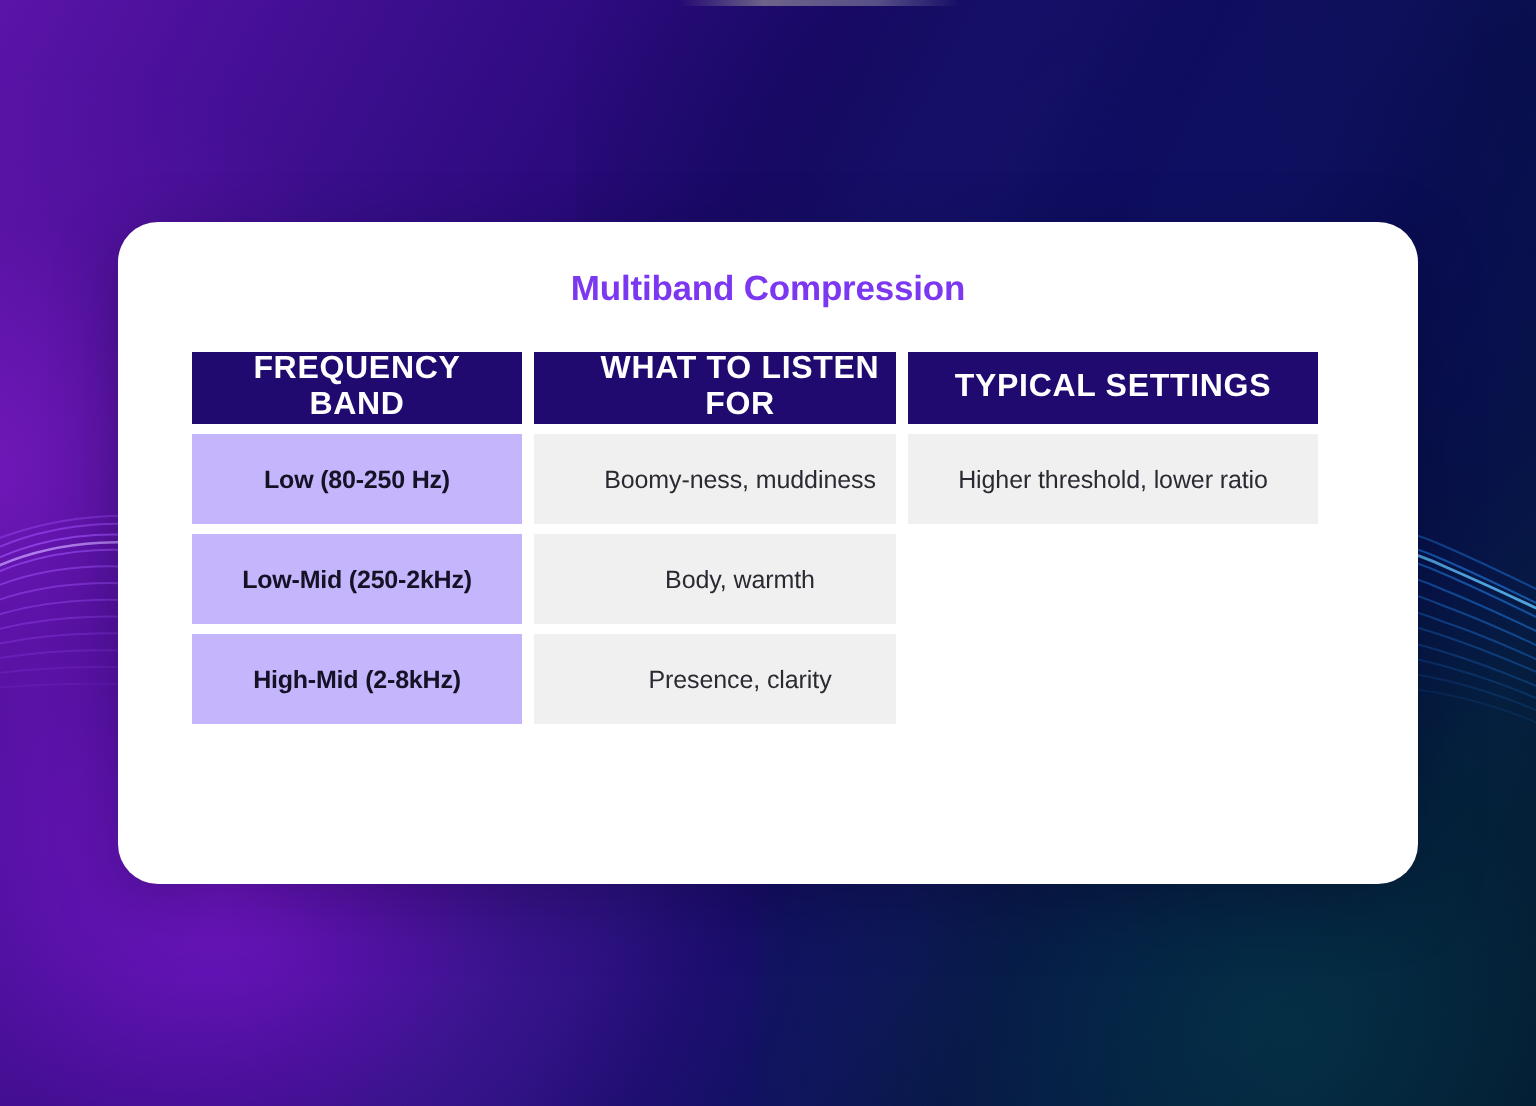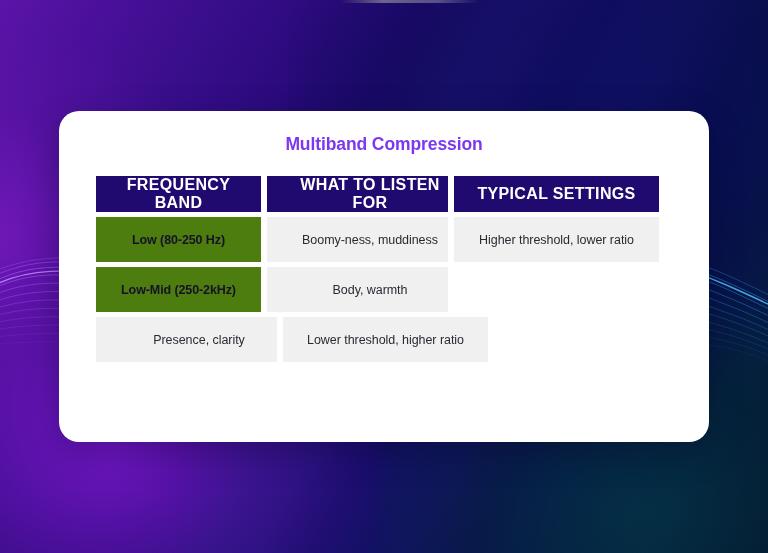--- a/index.html
+++ b/index.html
@@ -180,21 +180,21 @@
     font-size: 16px;
     font-weight: 700;
     letter-spacing: 0.35px;
   }
 
   .body-row .cell {
     height: 45px;
   }
 
   .body-row .cell.c0 {
-    background: #4d7c0f;
+    background: #c4b5fd;
     color: #151226;
     font-size: 12.5px;
     font-weight: 700;
     letter-spacing: -0.1px;
   }
 
   .body-row .cell.c1,
   .body-row .cell.c2 {
     background: #f0f0f0;
     color: #2a2a33;
@@ -272,19 +272,19 @@
       <div class="cell c1">Boomy-ness, muddiness</div>
       <div class="cell c2">Higher threshold, lower ratio</div>
     </div>
 
     <div class="trow body-row">
       <div class="cell c0">Low-Mid (250-2kHz)</div>
       <div class="cell c1">Body, warmth</div>
     </div>
 
     <div class="trow body-row">
+      <div class="cell c0">High-Mid (2-8kHz)</div>
       <div class="cell c1">Presence, clarity</div>
-      <div class="cell c2">Lower threshold, higher ratio</div>
     </div>
 
 
   </div>
 </div>
 
 </body></html>

